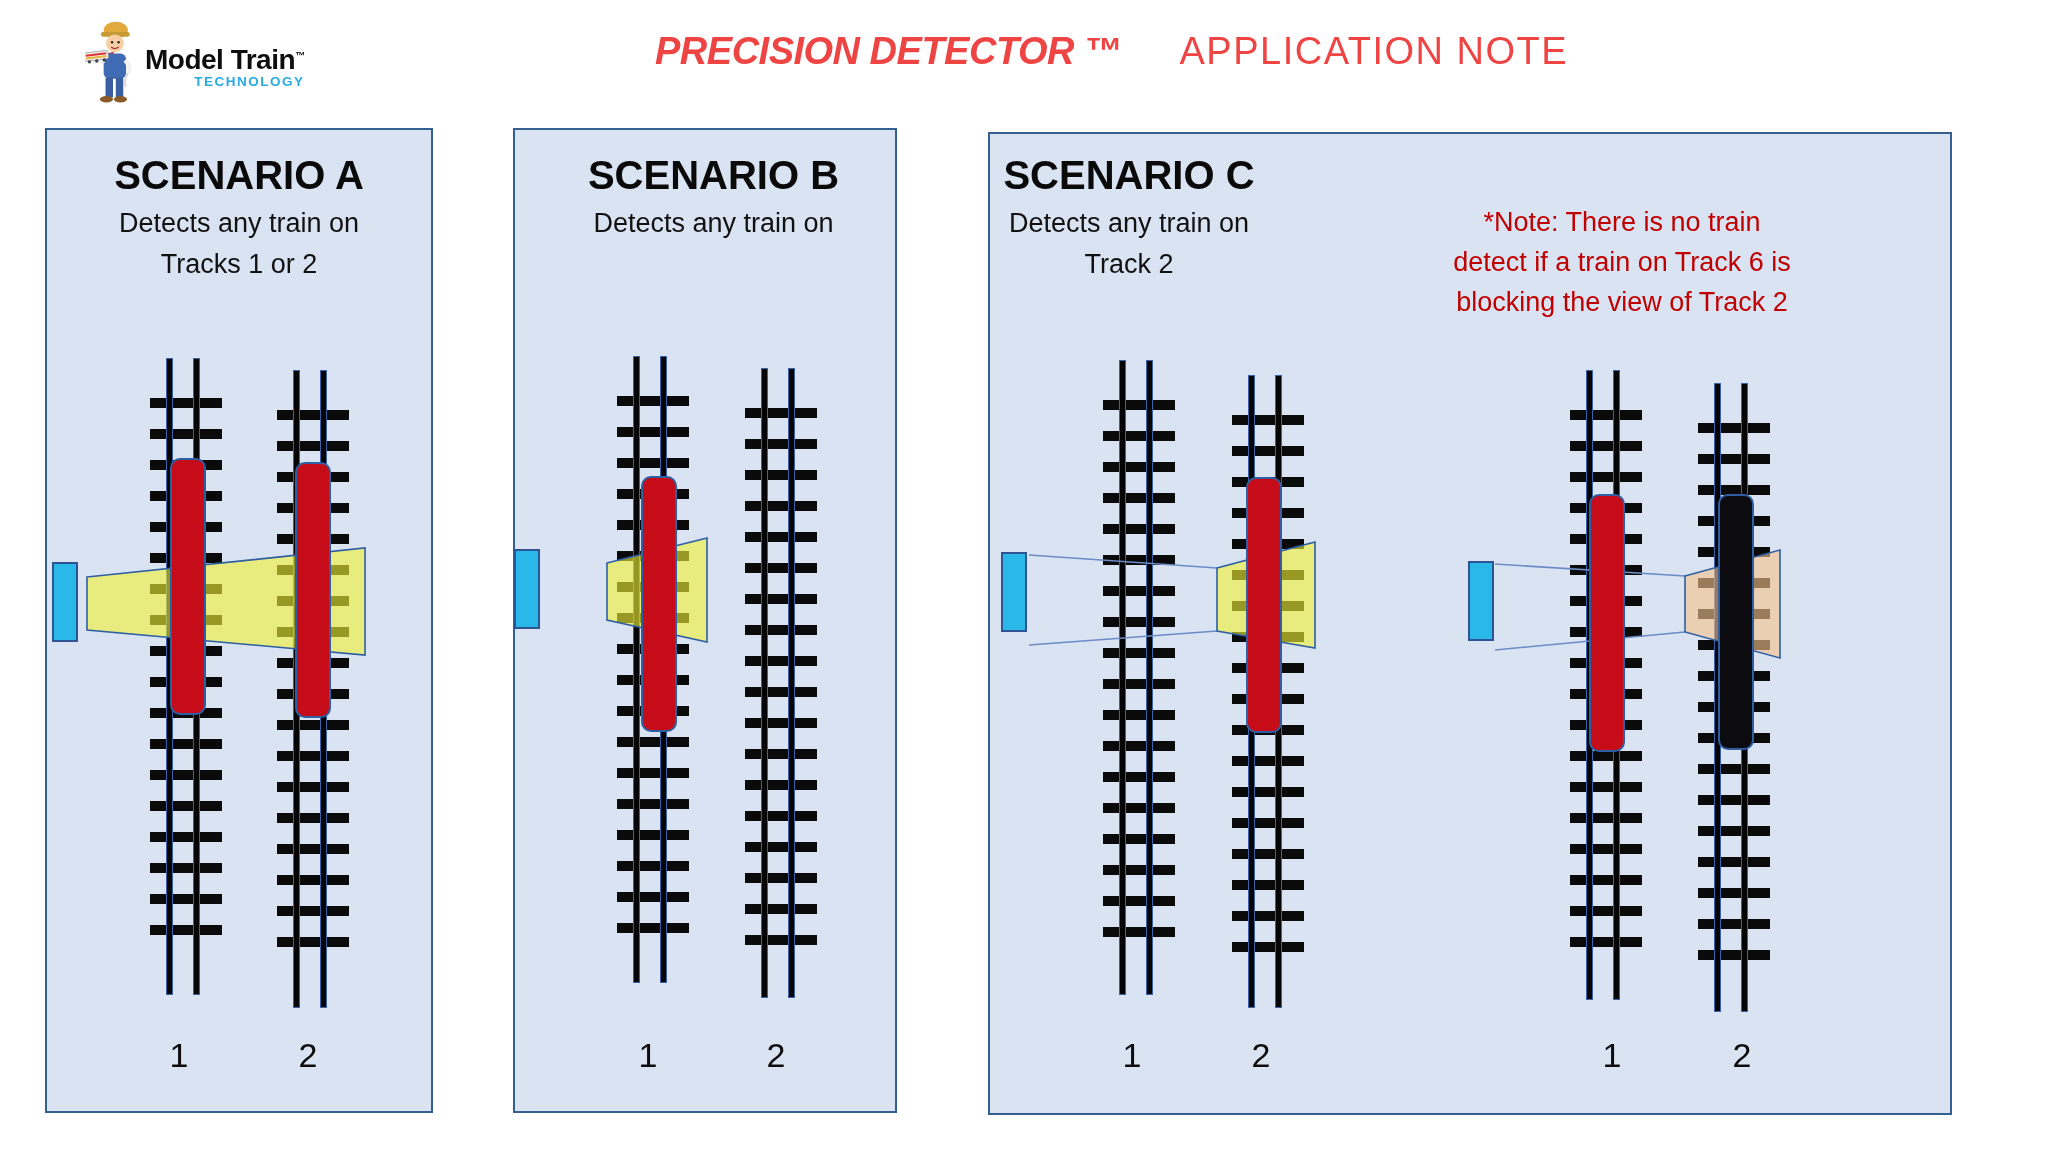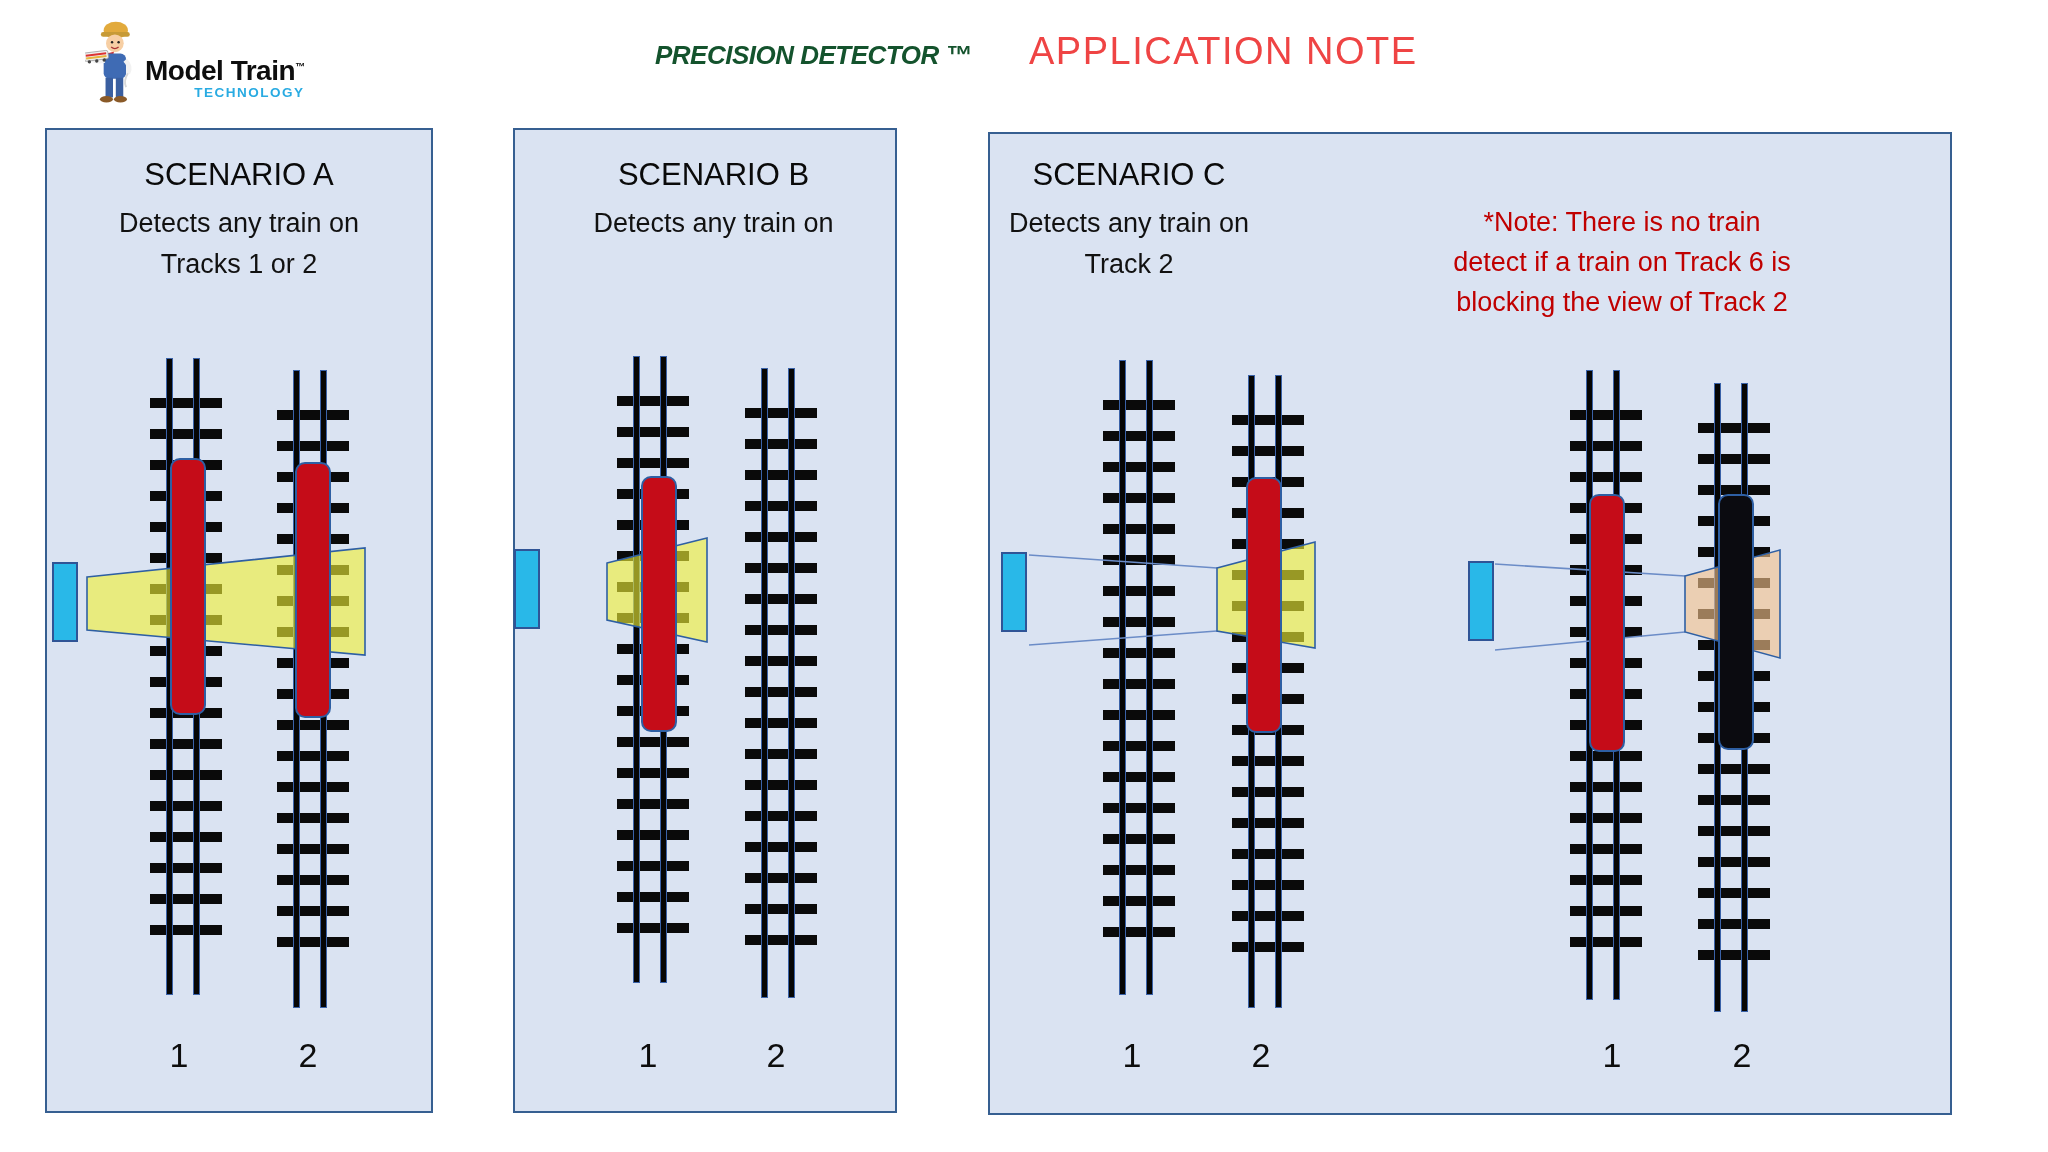--- a/index.html
+++ b/index.html
@@ -18,36 +18,36 @@
   }
   html,body{margin:0;padding:0;background:#ffffff;}
   .stage{
     position:relative;width:2048px;height:1152px;background:#ffffff;overflow:hidden;
     font-family:"Liberation Sans","DejaVu Sans",sans-serif;color:#161616;
   }
 
   
   .logo{position:absolute;left:85px;top:16px;display:flex;align-items:flex-start;}
   .logo-fig{width:56px;height:90px;}
-  .logo-text{margin-left:4px;margin-top:41px;line-height:1;}
+  .logo-text{margin-left:4px;margin-top:30px;line-height:1;}
   .logo-brand{font-size:28px;font-weight:800;letter-spacing:-0.5px;color:#0e0e0e;white-space:nowrap;}
   .logo-tm{font-size:10px;vertical-align:super;font-weight:700;}
   .logo-sub{font-size:13.5px;font-weight:700;color:var(--brand-blue);letter-spacing:1.5px;text-align:right;margin-top:1px;}
   .main-title{position:absolute;left:655px;top:30px;display:flex;align-items:baseline;gap:58px;white-space:nowrap;}
-  .title-em{font-size:26px;font-weight:700;font-style:italic;letter-spacing:-0.5px;color:#14532d;}
+  .title-em{font-size:38px;font-weight:700;font-style:italic;letter-spacing:-0.5px;color:#ef4444;}
   .title-plain{font-size:38px;font-weight:400;letter-spacing:1.5px;color:#ef4444;}
 
   
   .panel{position:absolute;background:var(--panel-bg);border:2.5px solid var(--panel-border);box-sizing:border-box;}
   .panel-a{left:45px;top:128px;width:388px;height:985px;}
   .panel-b{left:513px;top:128px;width:384px;height:985px;}
   .panel-c{left:988px;top:132px;width:964px;height:983px;}
 
   .scenario-head{position:absolute;text-align:center;z-index:4;}
-  .scenario-title{font-size:31px;font-weight:400;line-height:38px;color:#0a0a0a;}
+  .scenario-title{font-size:40px;font-weight:700;line-height:38px;color:#0a0a0a;}
   .scenario-desc{font-size:27px;line-height:41px;margin-top:9px;color:#111111;}
   .head-a{left:45px;top:156px;width:388px;}
   .head-b{left:513px;top:156px;width:401px;}
   .head-c{left:979px;top:156px;width:300px;}
   .note-c{position:absolute;left:1407px;top:202px;width:430px;text-align:center;
           font-size:27px;font-weight:400;line-height:40px;color:var(--note-red);z-index:4;}
 
   
   .track{position:absolute;width:72px;z-index:1;}
   .ties{position:absolute;left:0;right:0;top:40px;bottom:42px;

